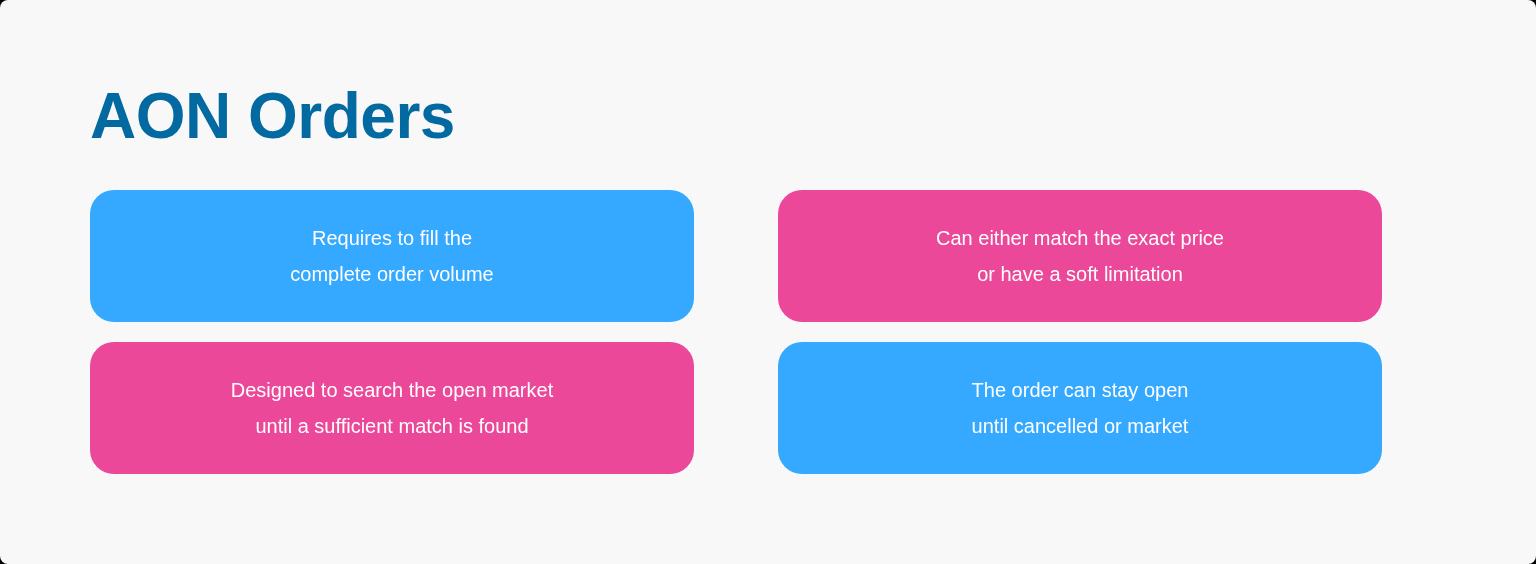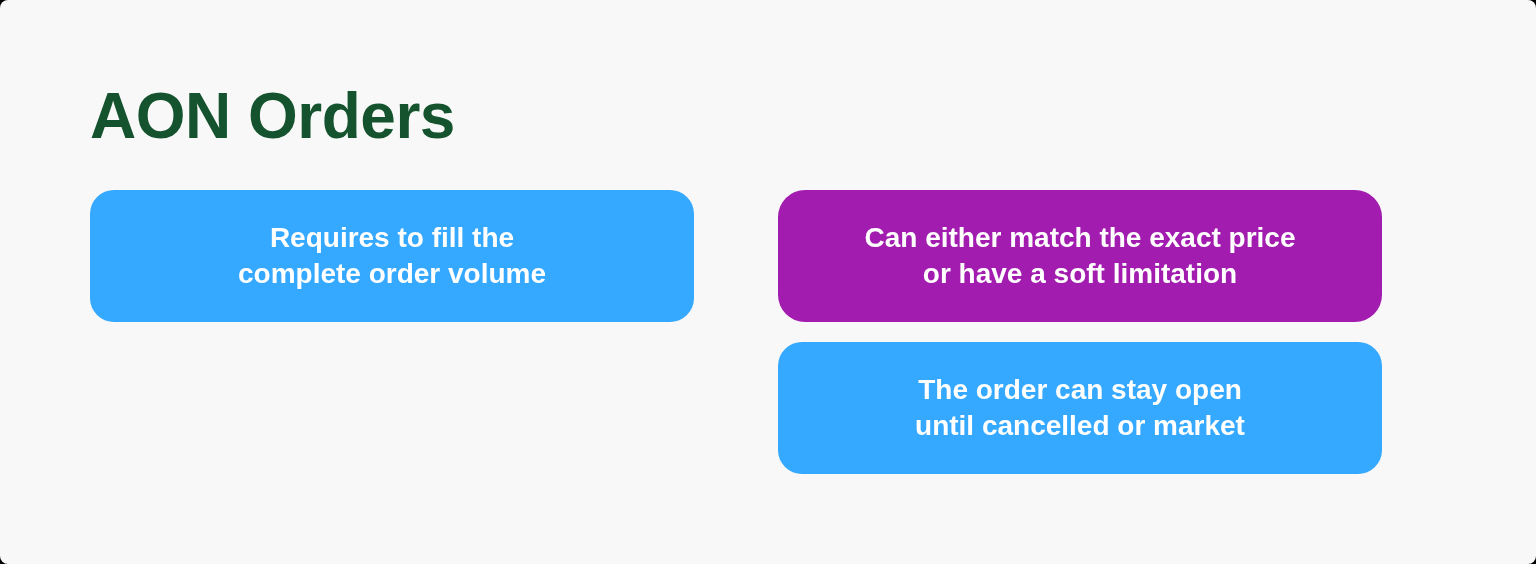--- a/index.html
+++ b/index.html
@@ -12,53 +12,57 @@
     .canvas {
       position: absolute; left: 0; top: 0;
       width: 1536px; height: 564px;
       background: #f8f8f8;
       border-radius: 8px;
     }
     .title {
       position: absolute; left: 90px; top: 78px;
       margin: 0;
       font-size: 64px; font-weight: 700;
-      color: #14532d;
+      color: #0369a1;
       letter-spacing: -0.5px;
       line-height: 76px;
     }
     .card {
       position: absolute;
       width: 604px; height: 132px;
       border-radius: 24px;
       display: flex; align-items: center; justify-content: center;
       text-align: center;
       color: #ffffff;
-      font-size: 28px; font-weight: 700;
+      font-size: 20px; font-weight: 400;
       line-height: 36px;
       white-space: pre-line;
     }
     .blue { background: #35a8ff; }
-    .purple { background: #a21caf; border-radius: 27px; }
+    .purple { background: #ec4899; }
     .c1 { left: 90px; top: 190px; }
     .c2 { left: 778px; top: 190px; }
     .c3 { left: 90px; top: 342px; }
     .c4 { left: 778px; top: 342px; }
   </style>
 </head>
 <body>
 
 <div class="canvas">
   <h1 class="title">AON Orders</h1>
 
   <div class="card blue c1">
     <span>Requires to fill the
 complete order volume</span>
   </div>
   <div class="card purple c2">
     <span>Can either match the exact price
 or have a soft limitation</span>
   </div>
+  <div class="card purple c3">
+    <span>Designed to search the open market
+until a sufficient match is found</span>
+  </div>
   <div class="card blue c4">
     <span>The order can stay open
 until cancelled or market</span>
   </div>
 </div>
 
 </body></html>

